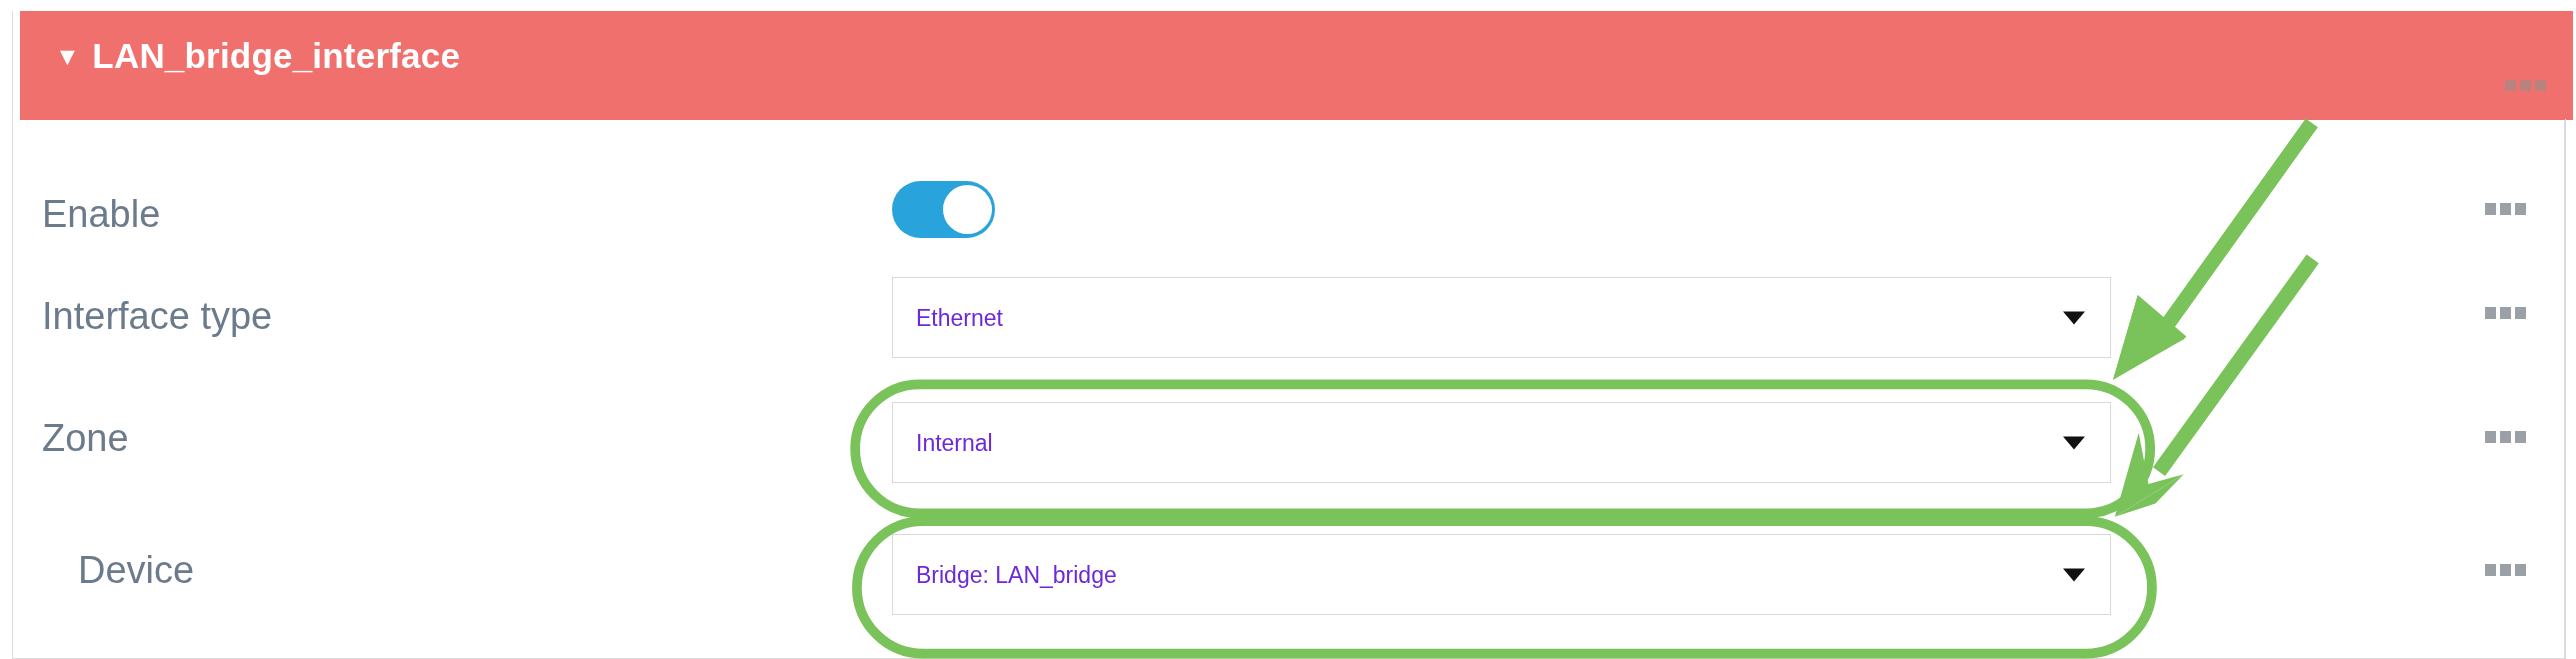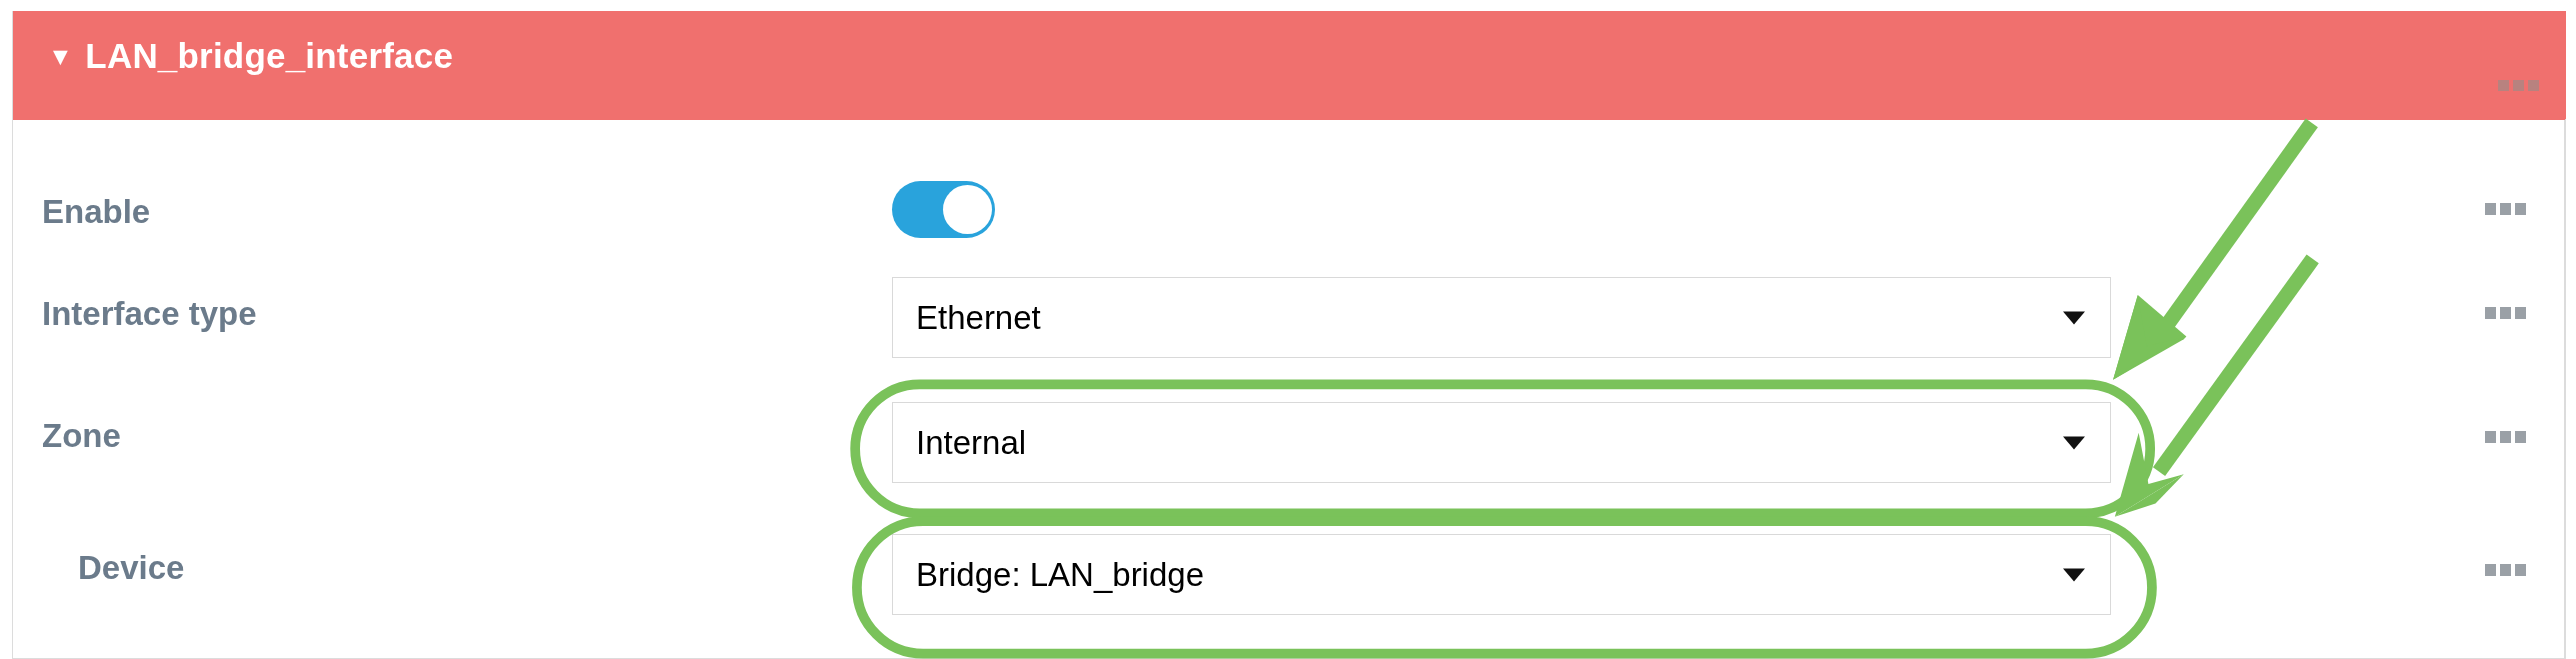--- a/index.html
+++ b/index.html
@@ -27,21 +27,21 @@
     height: 648px;
     background: #ffffff;
     border: 0.9px solid #dcdcdc;
     border-top: none;
     box-sizing: border-box;
   }
 
   
   .panel-header {
     position: absolute;
-    left: 13px;
+    left: 20px;
     top: 10.6px;
     width: 2553px;
     height: 109px;
     background: #f0706e;
     box-sizing: border-box;
   }
   .panel-title {
     position: absolute;
     left: 35px;
     top: 25px;
@@ -61,22 +61,22 @@
   
   .row {
     position: absolute;
     left: 0;
     width: 100%;
     height: 71px;
   }
   .row-label {
     position: absolute;
     left: 42px;
-    font-size: 33px;
-    font-weight: bold;
+    font-size: 38px;
+    font-weight: normal;
     color: #6b7b8b;
     white-space: nowrap;
   }
 
   
   .toggle {
     position: absolute;
     left: 892px;
     top: 181px;
     width: 103px;
@@ -102,22 +102,22 @@
     height: 81px;
     background: #ffffff;
     border: 1.8px solid #d9d9d9;
     box-sizing: border-box;
   }
   .select-value {
     position: absolute;
     left: 23px;
     top: 50%;
     transform: translateY(-50%);
-    font-size: 33px;
-    color: #000000;
+    font-size: 23px;
+    color: #6d28d9;
     white-space: nowrap;
   }
   .select-arrow {
     position: absolute;
     right: 25px;
     top: 50%;
     transform: translateY(-50%);
     width: 0;
     height: 0;
     border-left: 11.5px solid transparent;

